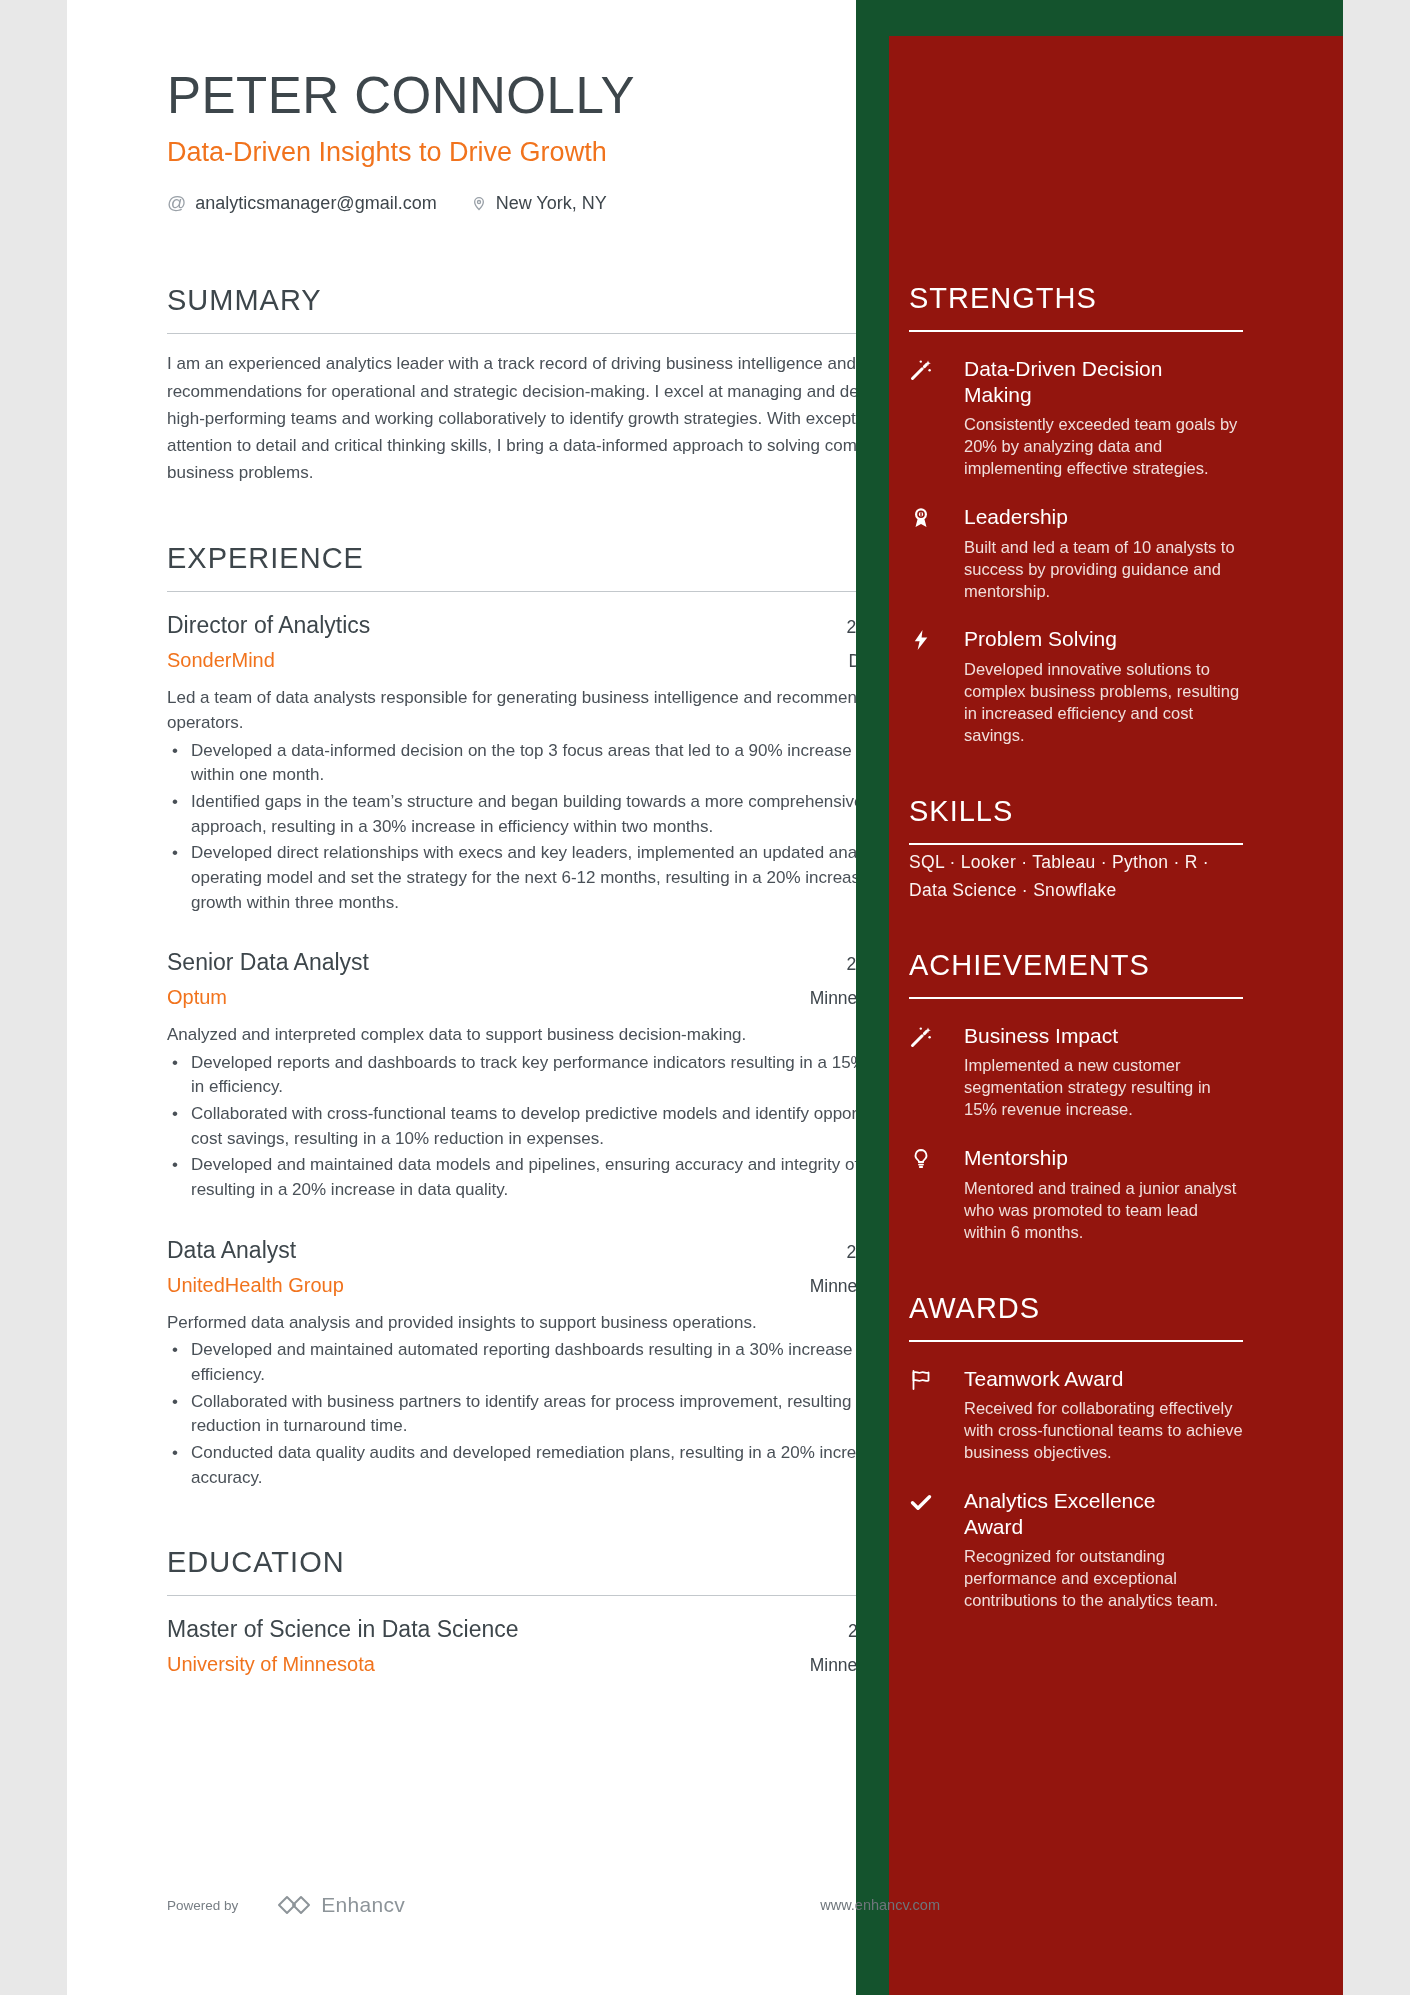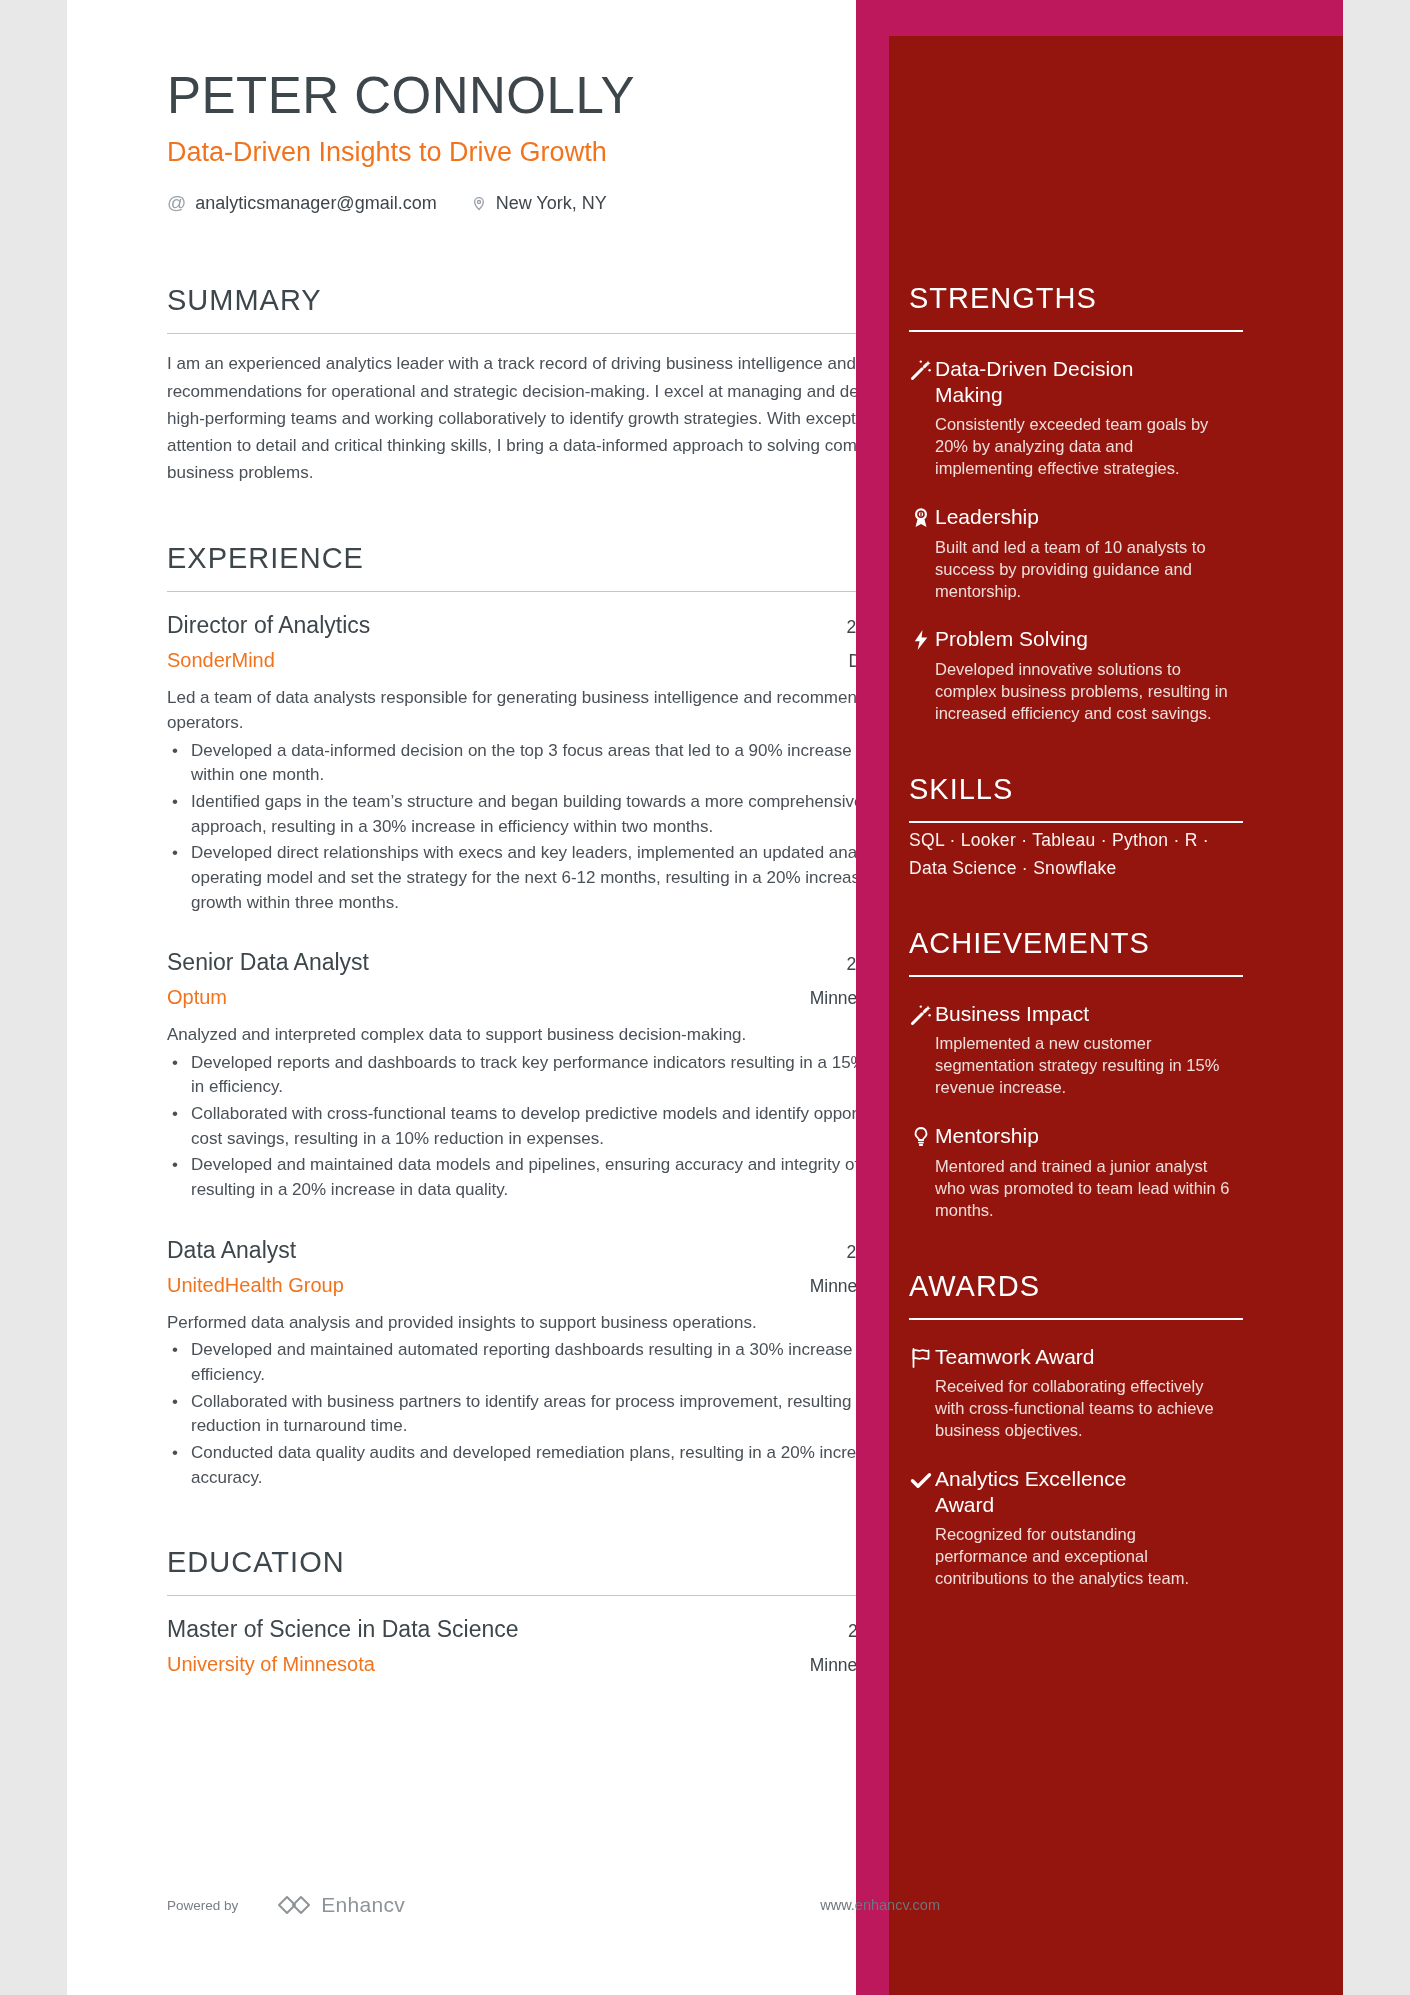--- a/index.html
+++ b/index.html
@@ -26,28 +26,28 @@
   .job-title { font-size:23px; color:#3d464b; font-weight:400; }
   .job-dates, .job-loc { font-size:17.5px; color:#3e464c; white-space:nowrap; }
   .job-sub { margin-top:10px; }
   .job-company { font-size:20px; color:#f1731d; }
   .job-desc { margin-top:14px; font-size:17px; line-height:1.45; color:#495057; }
   .bullets { list-style:none; margin-top:3px; }
   .bullets li { position:relative; padding-left:24px; font-size:17px; line-height:1.45;
                 color:#495057; margin-top:2px; }
   .bullets li::before { content:"•"; position:absolute; left:5px; color:#495057; }
   
-  .sidebar { position:absolute; top:0; right:0; width:487px; height:100%; background:#be185d; }
+  .sidebar { position:absolute; top:0; right:0; width:487px; height:100%; background:#14532d; }
   .sidebar-inner { position:absolute; left:33px; top:36px; right:0; bottom:0;
                    background:#93150e; padding:0 100px 40px 20px; }
   .side-sec { margin-top:48px; }
   .side-sec.first { margin-top:246px; }
   .side-sec-title { font-size:29px; font-weight:400; letter-spacing:1px; color:#ffffff;
                     padding-bottom:15px; border-bottom:2px solid #ffffff; }
-  .side-item { display:flex; gap:0; margin-top:24px; }
+  .side-item { display:flex; gap:29px; margin-top:24px; }
   .side-icon { width:26px; flex:none; padding-top:2px; }
   .side-icon svg { width:24px; height:24px; display:block; }
   .side-item-title { font-size:21px; line-height:1.22; color:#ffffff; max-width:250px; }
   .side-item-desc { margin-top:7px; font-size:16.5px; line-height:1.33; color:#f0dedb; max-width:295px; }
   .skills-line { margin-top:7px; font-size:17.5px; color:#fbf3f2; letter-spacing:.3px; }
   
   .footer { position:absolute; left:100px; bottom:78px; width:773px;
             display:flex; align-items:center; }
   .powered { font-size:13.5px; color:#777e84; }
   .brand { display:flex; align-items:center; gap:9px; margin-left:38px; }

